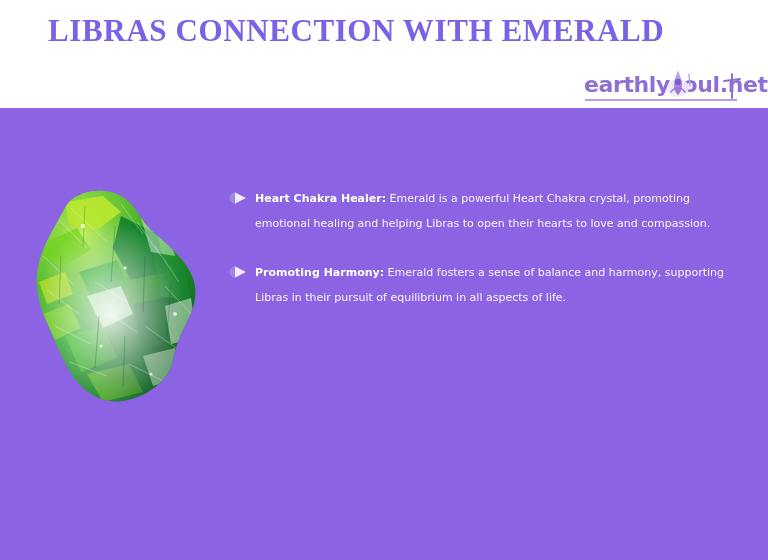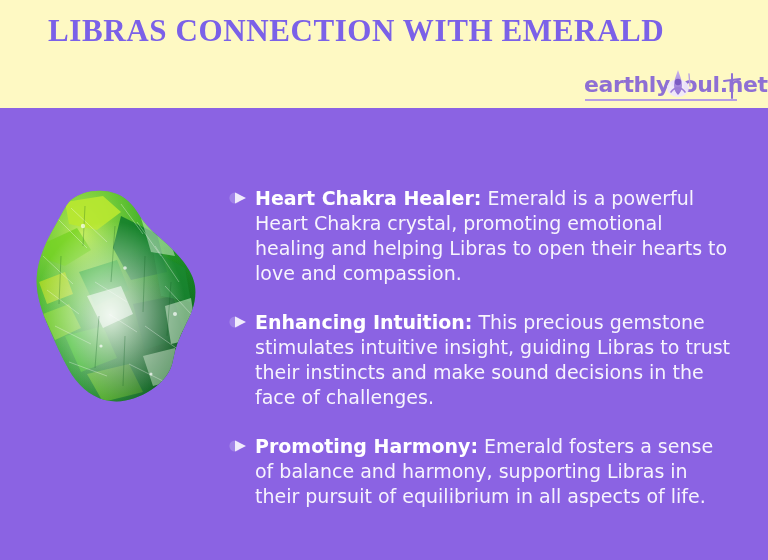--- a/index.html
+++ b/index.html
@@ -21,21 +21,21 @@
     overflow: hidden;
   }
 
   
   .header {
     position: absolute;
     left: 0;
     top: 0;
     width: 768px;
     height: 108px;
-    background: #fef9c3;
+    background: #ffffff;
     overflow: hidden;
   }
   .header-title {
     position: absolute;
     left: 48px;
     top: 13px;
     font-family: "Liberation Serif", serif;
     font-weight: bold;
     font-size: 32px;
     letter-spacing: 0.6px;
@@ -121,21 +121,21 @@
     left: 229px;
     top: 78px;
     width: 505px;
   }
   .bullet-item {
     position: relative;
     padding-left: 26px;
     margin-bottom: 24px;
     color: #ffffff;
     font-family: "DejaVu Sans", sans-serif;
-    font-size: 19px;
+    font-size: 11px;
     line-height: 25px;
   }
   .bullet-item:last-child {
     margin-bottom: 16px;
   }
   .bullet-icon {
     position: absolute;
     left: 0;
     top: 4px;
     width: 20px;
@@ -281,27 +281,20 @@
     <div class="bullets">
 
       <div class="bullet-item">
         <svg class="bullet-icon" viewBox="0 0 20 16">
           <circle cx="6" cy="8" r="5.6" fill="#a183e8"></circle>
           <path d="M6 2.6 L17 8 L6 13.4 Z" fill="#f0ebfb"></path>
         </svg>
         <span class="bullet-title">Heart Chakra Healer:</span><span class="bullet-text"> Emerald is a powerful Heart Chakra crystal, promoting emotional healing and helping Libras to open their hearts to love and compassion.</span>
       </div>
 
-      <div class="bullet-item">
-        <svg class="bullet-icon" viewBox="0 0 20 16">
-          <circle cx="6" cy="8" r="5.6" fill="#a183e8"></circle>
-          <path d="M6 2.6 L17 8 L6 13.4 Z" fill="#f0ebfb"></path>
-        </svg>
-        <span class="bullet-title">Enhancing Intuition:</span><span class="bullet-text"> This precious gemstone stimulates intuitive insight, guiding Libras to trust their instincts and make sound decisions in the face of challenges.</span>
-      </div>
 
       <div class="bullet-item">
         <svg class="bullet-icon" viewBox="0 0 20 16">
           <circle cx="6" cy="8" r="5.6" fill="#a183e8"></circle>
           <path d="M6 2.6 L17 8 L6 13.4 Z" fill="#f0ebfb"></path>
         </svg>
         <span class="bullet-title">Promoting Harmony:</span><span class="bullet-text"> Emerald fosters a sense of balance and harmony, supporting Libras in their pursuit of equilibrium in all aspects of life.</span>
       </div>
 
     </div>

